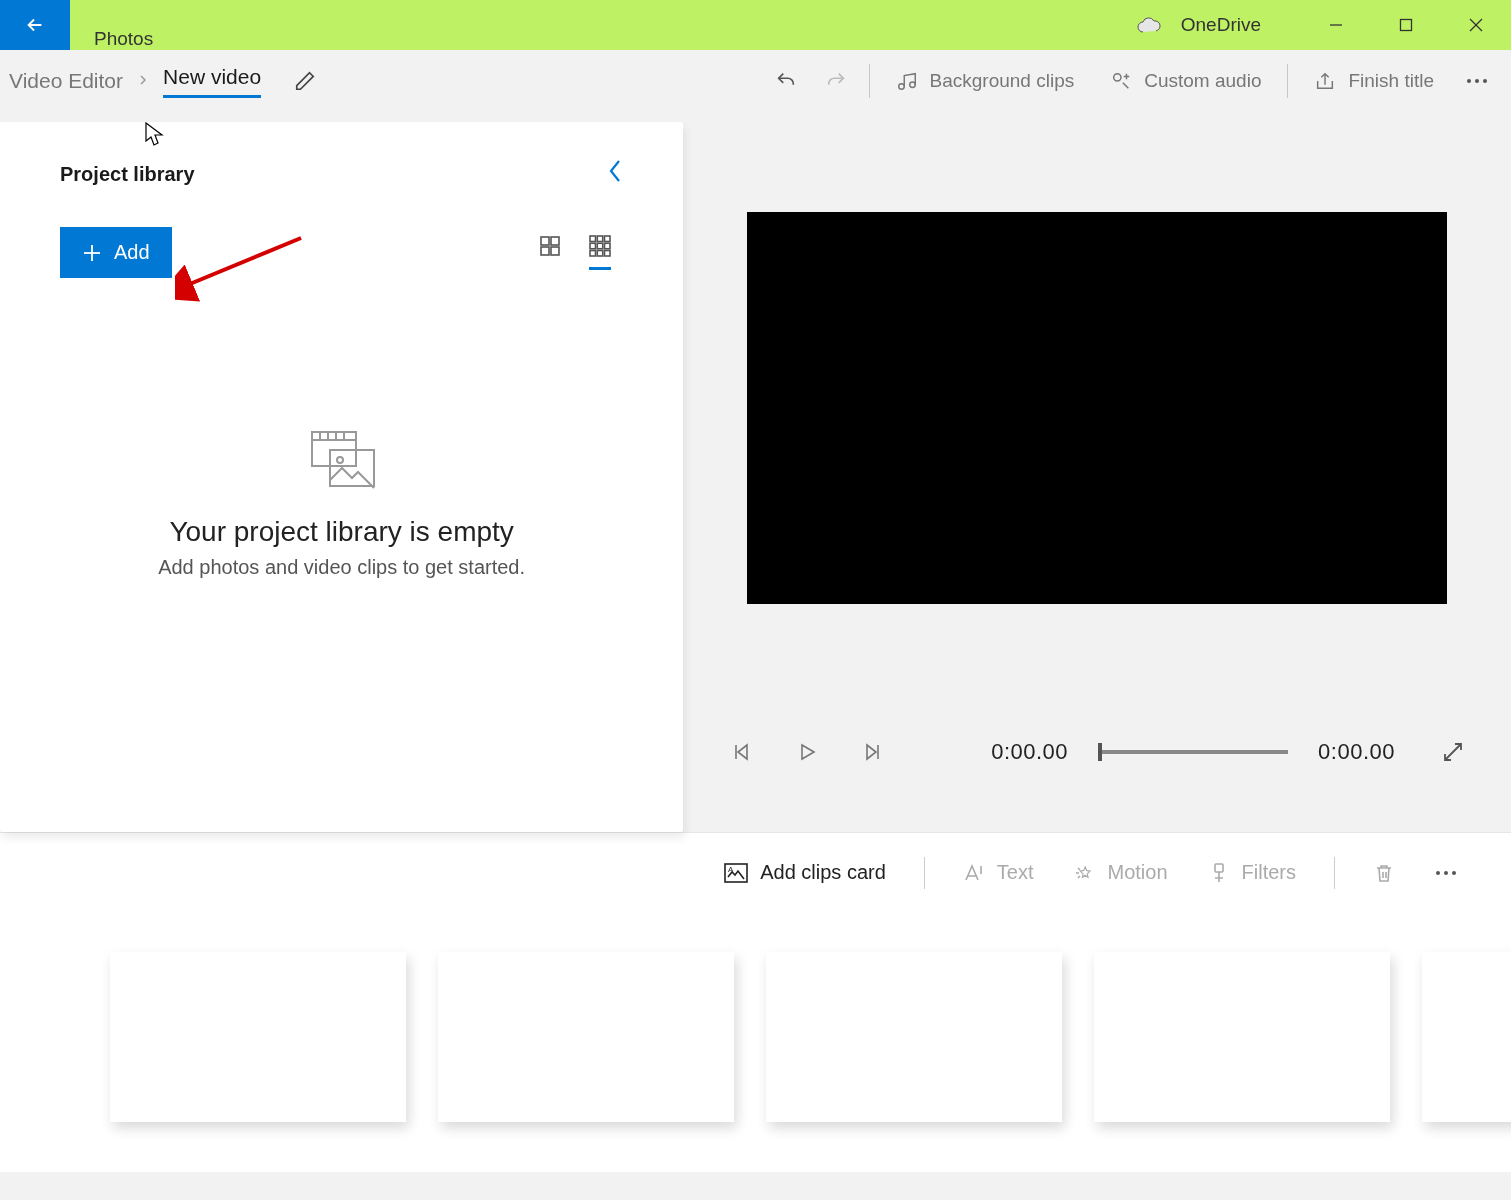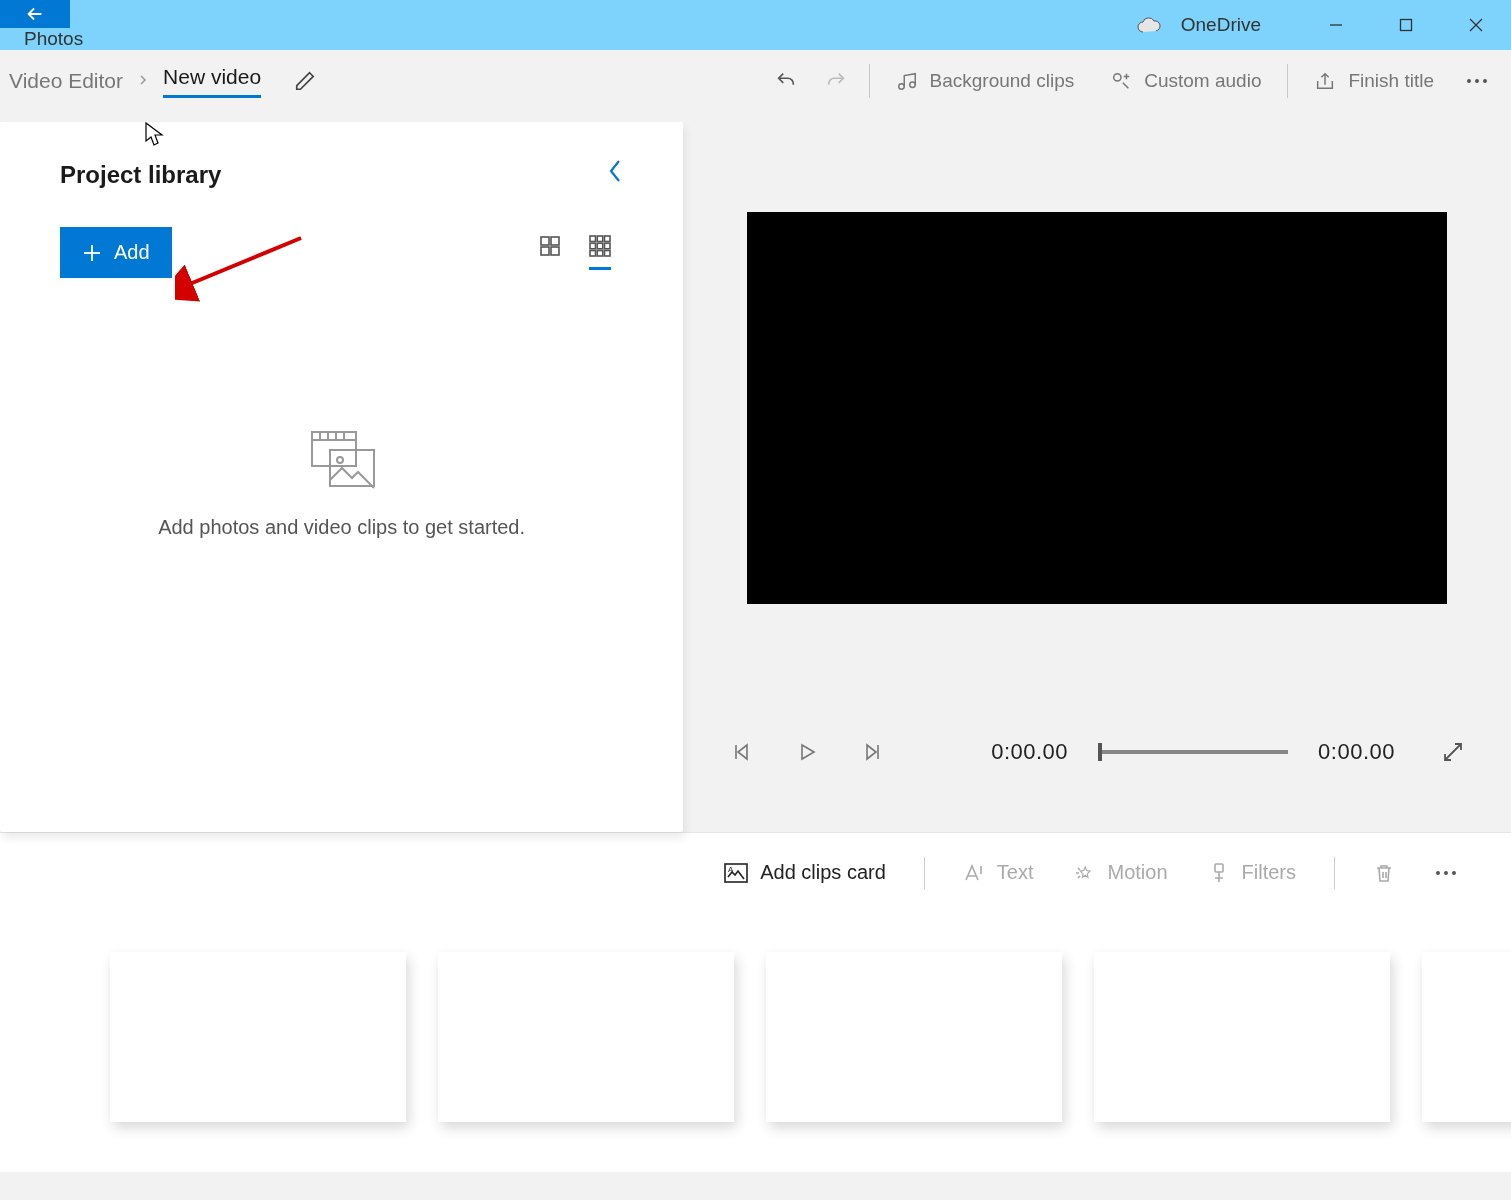--- a/index.html
+++ b/index.html
@@ -1,19 +1,19 @@
 <!DOCTYPE html>
 <html><head>
 <meta charset="utf-8">
 <style>
   * { box-sizing: border-box; margin: 0; padding: 0; font-family: "Segoe UI", sans-serif; }
   body { width: 1511px; height: 1200px; background: #f2f2f2; overflow: hidden; position: relative; transform-origin: top left; }
 
   
-  .titlebar { height: 50px; background: #7dd3fc; display: flex; align-items: flex-start; position: relative; flex-direction: column; }
+  .titlebar { height: 50px; background: #bef264; display: flex; align-items: flex-end; position: relative; }
   .back-btn { width: 70px; height: 50px; background: #0078d4; display: flex; align-items: center; justify-content: center; color: #fff; }
   .app-title { font-size: 19px; color: #333; margin-left: 24px; font-weight: 400; }
   .titlebar-right { position: absolute; right: 0; top: 0; display: flex; align-items: center; height: 50px; }
   .onedrive { display: flex; align-items: center; gap: 20px; margin-right: 40px; font-size: 19px; color: #333; }
   .win-btn { width: 70px; height: 50px; display: flex; align-items: center; justify-content: center; color: #333; }
 
   
   .toolbar { height: 62px; display: flex; align-items: center; padding: 0 9px; }
   .breadcrumb { font-size: 21px; color: #777; font-weight: 400; }
   .chev-sep { margin: 0 14px; color: #999; }
@@ -23,21 +23,21 @@
   .tool-btn { display: flex; align-items: center; gap: 12px; color: #777; font-size: 19px; padding: 0 18px; cursor: pointer; }
   .tool-btn.icon-only { padding: 0 14px; }
   .tool-divider { width: 1px; height: 34px; background: #c8c8c8; margin: 0 8px; }
 
   
   .main { display: flex; height: 720px; padding-top: 10px; }
 
   
   .library { width: 700px; background: #fff; margin-left: 0; box-shadow: 2px 6px 10px rgba(0,0,0,0.08); border-radius: 2px; padding: 36px 60px 36px 60px; position: relative; }
   .lib-header { display: flex; align-items: center; justify-content: space-between; }
-  .lib-title { font-size: 24px; font-weight: 600; color: #1a1a1a; }
+  .lib-title { font-size: 20px; font-weight: 600; color: #1a1a1a; }
   .collapse-chevron { color: #0078d4; font-size: 28px; }
   .lib-toolbar { display: flex; align-items: center; justify-content: space-between; margin-top: 36px; }
   .add-btn { background: #0078d4; color: #fff; display: flex; align-items: center; gap: 12px; font-size: 20px; padding: 14px 22px; cursor: pointer; }
   .view-toggles { display: flex; gap: 28px; margin-right: 12px; }
   .view-toggle { color: #555; padding-bottom: 6px; }
   .view-toggle.active { border-bottom: 3px solid #0078d4; }
   .empty-state { text-align: center; margin-top: 150px; }
   .empty-icon { color: #888; margin-bottom: 20px; }
   .empty-title { font-size: 28px; color: #222; font-weight: 400; margin-bottom: 8px; }
   .empty-sub { font-size: 20px; color: #555; }
@@ -214,20 +214,21 @@
           <line x1="6" y1="12" x2="50" y2="12"></line>
             <line x1="14" y1="4" x2="14" y2="12"></line>
             <line x1="22" y1="4" x2="22" y2="12"></line>
             <line x1="30" y1="4" x2="30" y2="12"></line>
             <line x1="38" y1="4" x2="38" y2="12"></line>
           <rect x="24" y="22" width="44" height="36"></rect>
           <circle cx="34" cy="32" r="3"></circle>
           <path d="M24 52l12-12 10 10 6-6 16 16"></path>
         </svg>
       </div>
+      <div class="empty-title">Your project library is empty</div>
       <div class="empty-sub">Add photos and video clips to get started.</div>
     </div>
   </div>
 
   <div class="preview">
     <div class="video-preview"></div>
     <div class="controls">
       <div class="ctrl-btn">
         <svg width="20" height="20" viewBox="0 0 20 20" fill="none" stroke="currentColor" stroke-width="1.6">
             <line x1="5" y1="3" x2="5" y2="17"></line>

